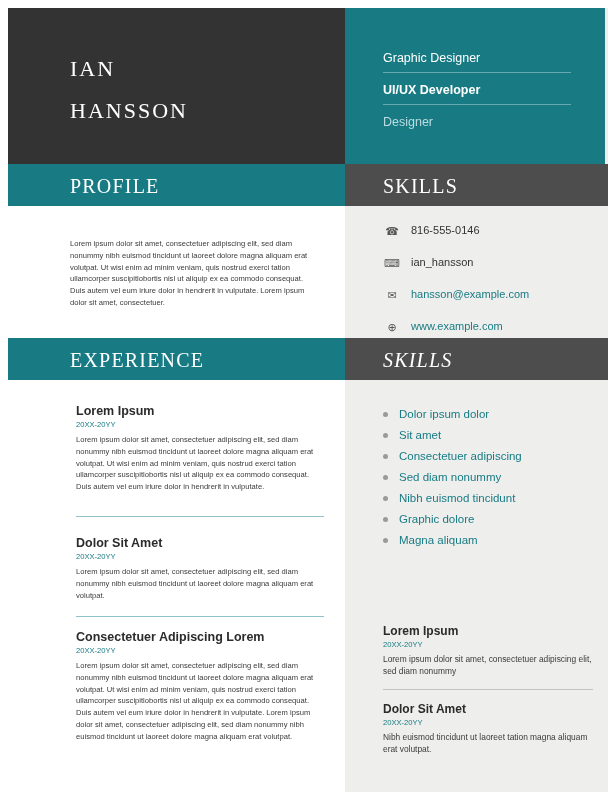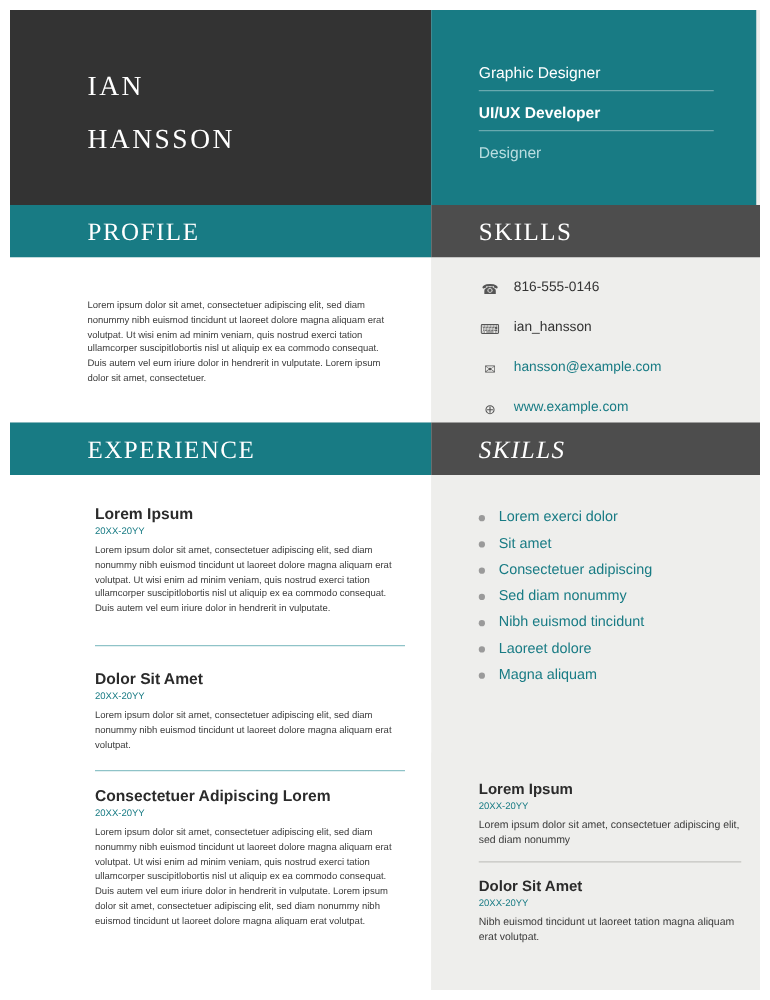--- a/index.html
+++ b/index.html
@@ -370,41 +370,41 @@
       <div class="exp-item" style="top:250px;">
         <p class="exp-title">Consectetuer Adipiscing Lorem</p>
         <p class="exp-date">20XX-20YY</p>
         <div class="exp-text">Lorem ipsum dolor sit amet, consectetuer adipiscing elit, sed diam nonummy nibh euismod tincidunt ut laoreet dolore magna aliquam erat volutpat. Ut wisi enim ad minim veniam, quis nostrud exerci tation ullamcorper suscipitlobortis nisl ut aliquip ex ea commodo consequat. Duis autem vel eum iriure dolor in hendrerit in vulputate. Lorem ipsum dolor sit amet, consectetuer adipiscing elit, sed diam nonummy nibh euismod tincidunt ut laoreet dolore magna aliquam erat volutpat.</div>
       </div>
     </div>
 
     <div class="skills-body">
       <div class="skill-row" style="top:28px;">
         <span class="bullet"></span>
-        <span class="slabel">Lorem exerci dolor</span>
+        <span class="slabel">Dolor ipsum dolor</span>
       </div>
       <div class="skill-row" style="top:49px;">
         <span class="bullet"></span>
         <span class="slabel">Sit amet</span>
       </div>
       <div class="skill-row" style="top:70px;">
         <span class="bullet"></span>
         <span class="slabel">Consectetuer adipiscing</span>
       </div>
       <div class="skill-row" style="top:91px;">
         <span class="bullet"></span>
         <span class="slabel">Sed diam nonummy</span>
       </div>
       <div class="skill-row" style="top:112px;">
         <span class="bullet"></span>
         <span class="slabel">Nibh euismod tincidunt</span>
       </div>
       <div class="skill-row" style="top:133px;">
         <span class="bullet"></span>
-        <span class="slabel">Laoreet dolore</span>
+        <span class="slabel">Graphic dolore</span>
       </div>
       <div class="skill-row" style="top:154px;">
         <span class="bullet"></span>
         <span class="slabel">Magna aliquam</span>
       </div>
     </div>
 
 
     <div class="edu-body">
       <div class="edu-item" style="top:22px;">

